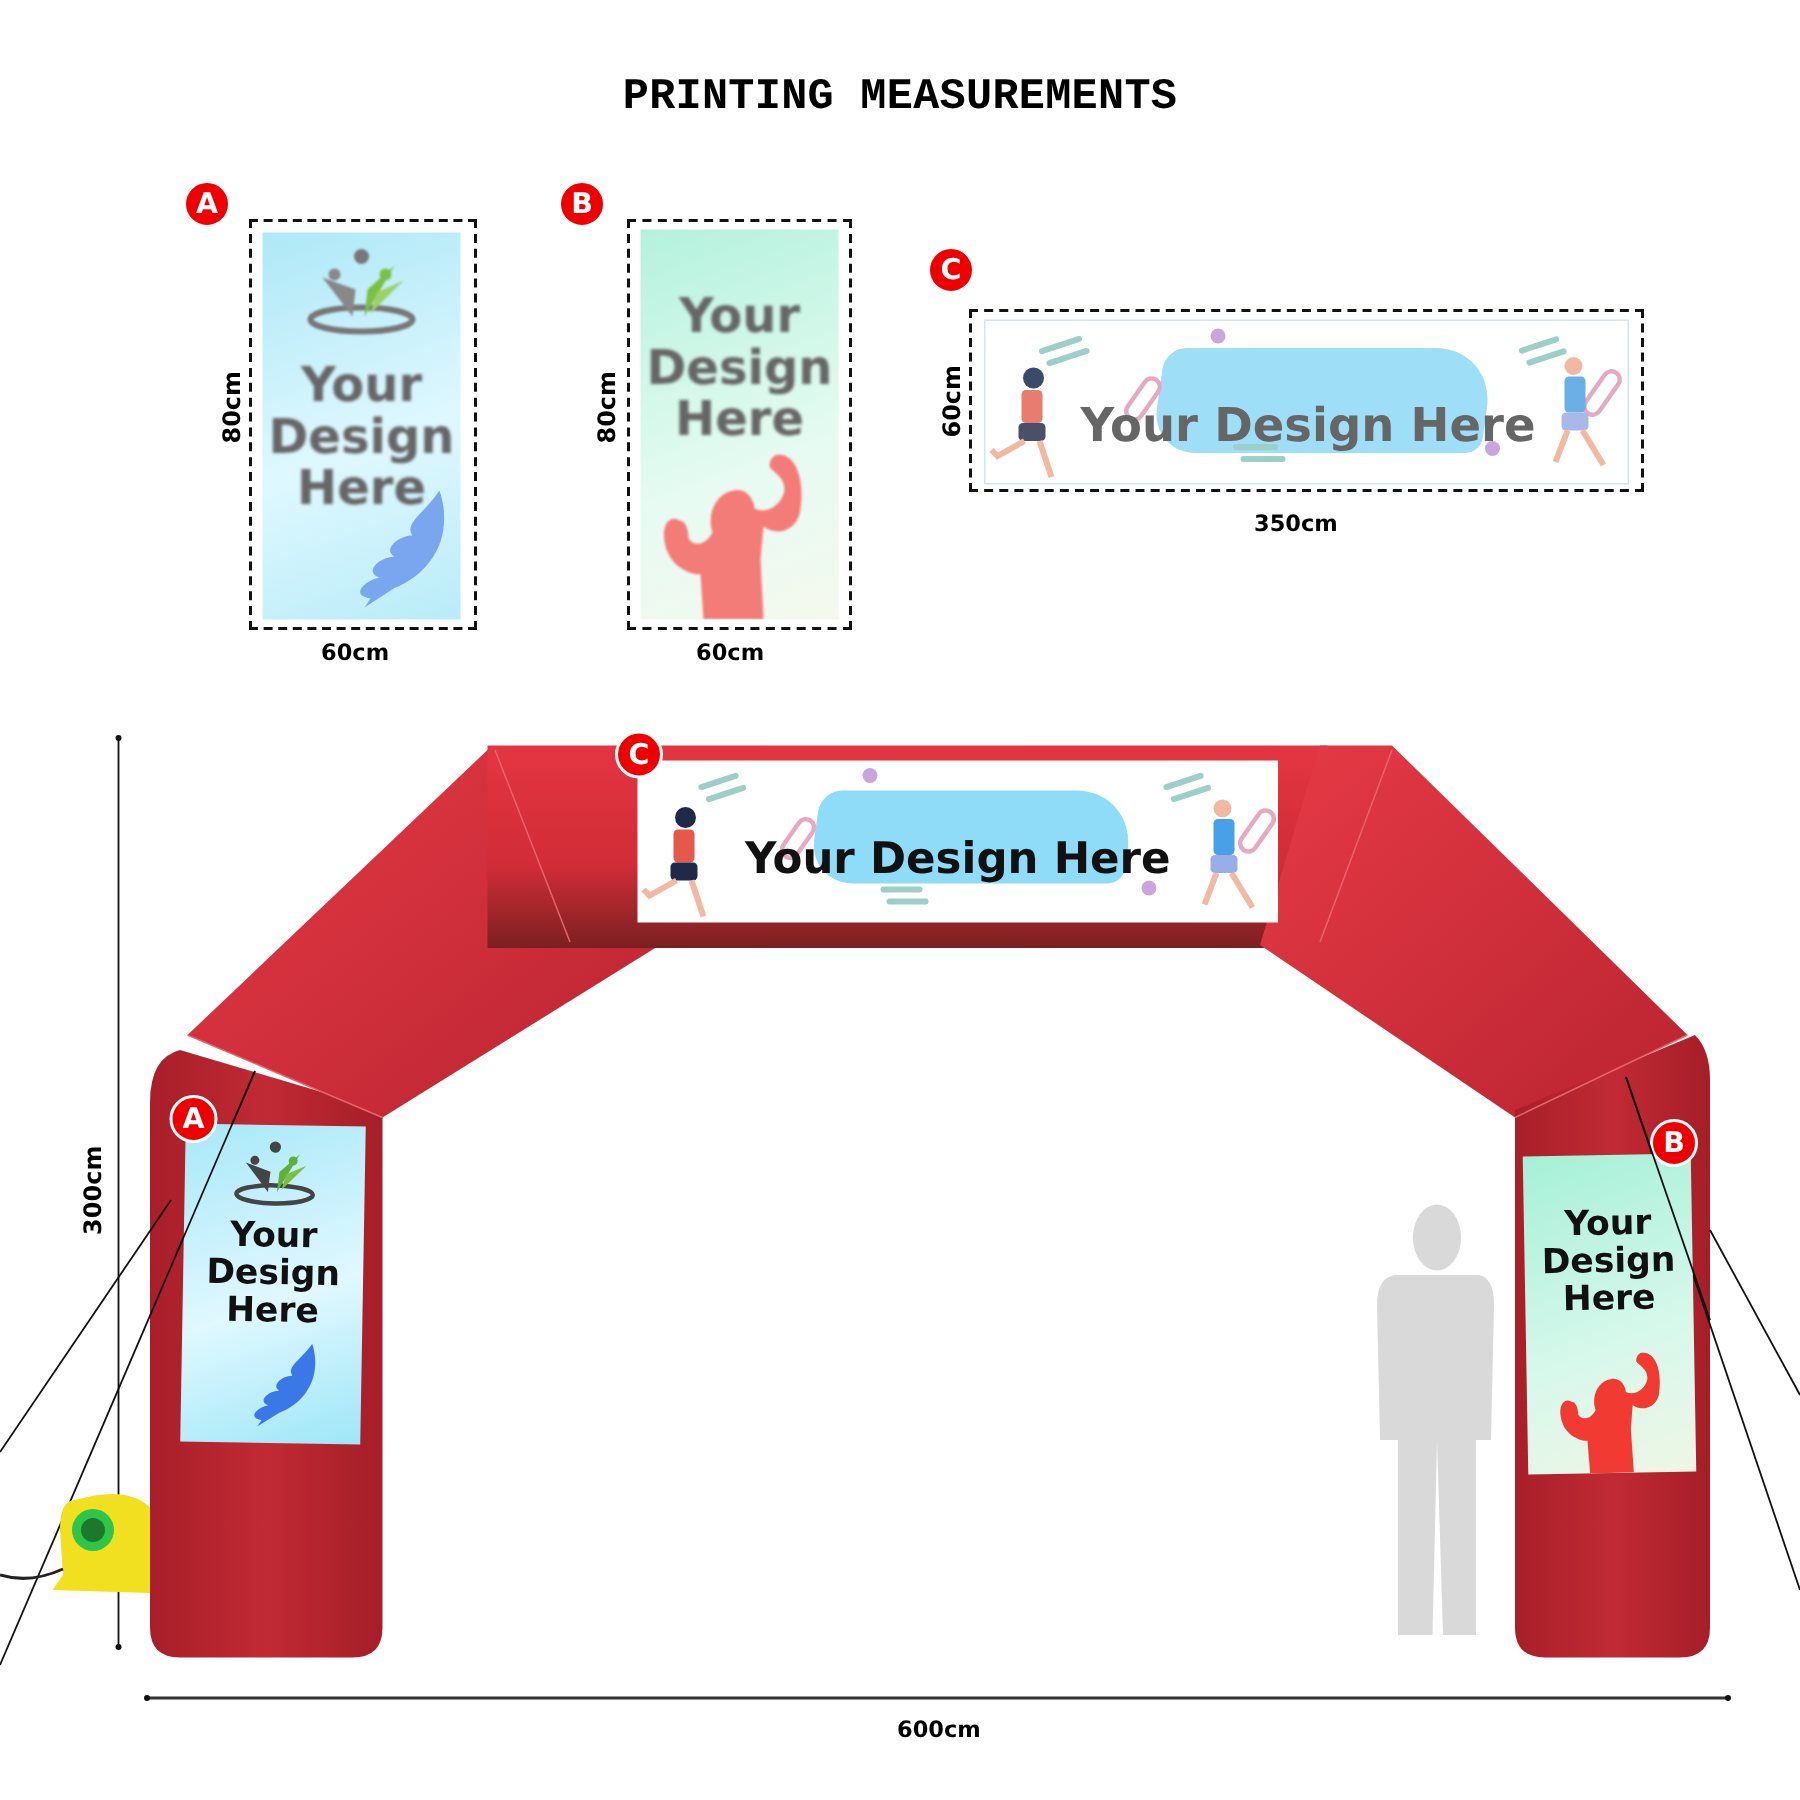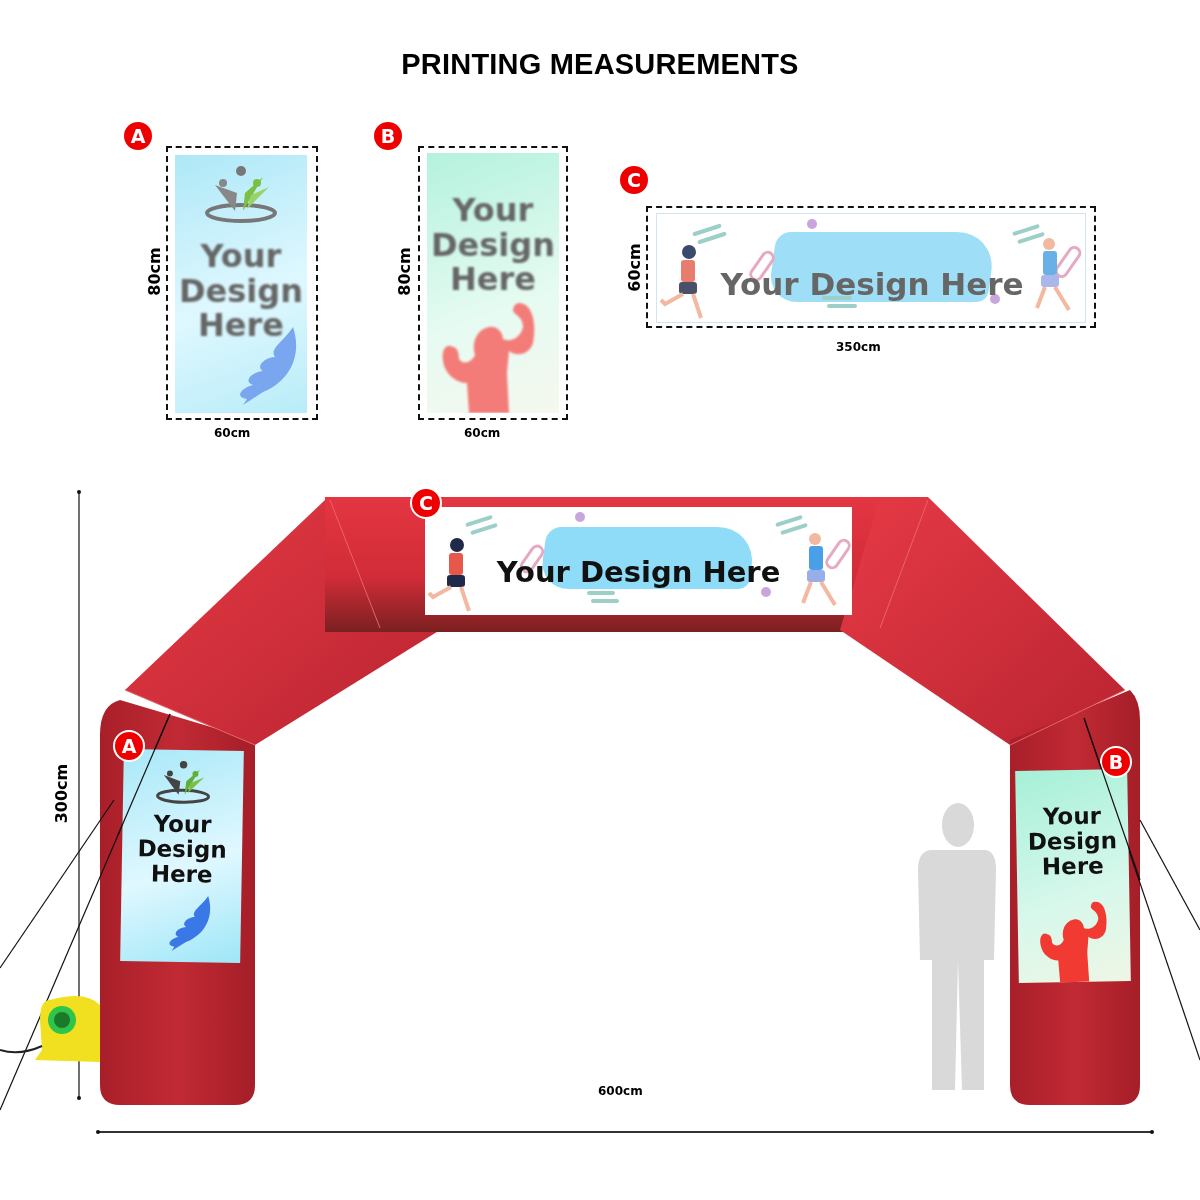--- a/index.html
+++ b/index.html
@@ -1,36 +1,36 @@
 <!DOCTYPE html>
 <html><head>
   <meta charset="utf-8">
   <style>
     * { box-sizing: border-box; margin: 0; padding: 0; }
     html, body { width: 1200px; height: 1200px; background: #ffffff; overflow: hidden; }
     body { position: relative; font-family: "DejaVu Sans", sans-serif; color: #000; }
 
     .title {
       position: absolute; left: 0; top: 48px; width: 1200px; text-align: center;
-      font-family: Liberation Sans, sans-serif; font-weight: 700; font-size: 29px; letter-spacing: 0.2px;
+      font-family: Liberation Mono, monospace; font-weight: 700; font-size: 29px; letter-spacing: 0.2px;
     }
 
     .badge {
       position: absolute; width: 32px; height: 32px; border-radius: 50%;
       background: #ee0000; color: #fff; font-weight: 700; font-size: 19px;
       display: flex; align-items: center; justify-content: center;
       border: 2px solid #fff;
       font-family: "DejaVu Sans", sans-serif;
     }
 
     .dash-frame {
       position: absolute; border: 2.5px dashed #111;
     }
     .dim-label {
-      position: absolute; font-weight: 700; font-size: 12px; font-family: "DejaVu Sans", sans-serif;
+      position: absolute; font-weight: 700; font-size: 15px; font-family: "DejaVu Sans", sans-serif;
     }
     .vert-label {
       position: absolute; font-weight: 700; font-size: 16px; transform: rotate(-90deg); transform-origin: center;
       white-space: nowrap;
     }
 
     .panel {
       position: absolute; overflow: hidden; display: flex; flex-direction: column; align-items: center;
     }
     .panel-a-bg { background: linear-gradient(160deg, #aee8f7 0%, #dff8ff 55%, #b8ecf8 100%); }
@@ -252,13 +252,13 @@
   </svg>
 </div>
 <div class="badge" style="left:1100px; top:746px;">B</div>
 
 <svg width="1200" height="1200" viewBox="0 0 1200 1200" style="position:absolute; left:0; top:0; pointer-events:none;">
   <line x1="170" y1="714" x2="118" y2="835" stroke="#111" stroke-width="1.2"></line>
   <line x1="1084" y1="718" x2="1140" y2="880" stroke="#111" stroke-width="1.2"></line>
 </svg>
 
 <div class="vert-label" style="left:32px; top:784px;">300cm</div>
-<div class="dim-label" style="left:598px; top:1084px;">600cm</div>
+<div class="dim-label" style="left:598px; top:1144px;">600cm</div>
 
 </body></html>

